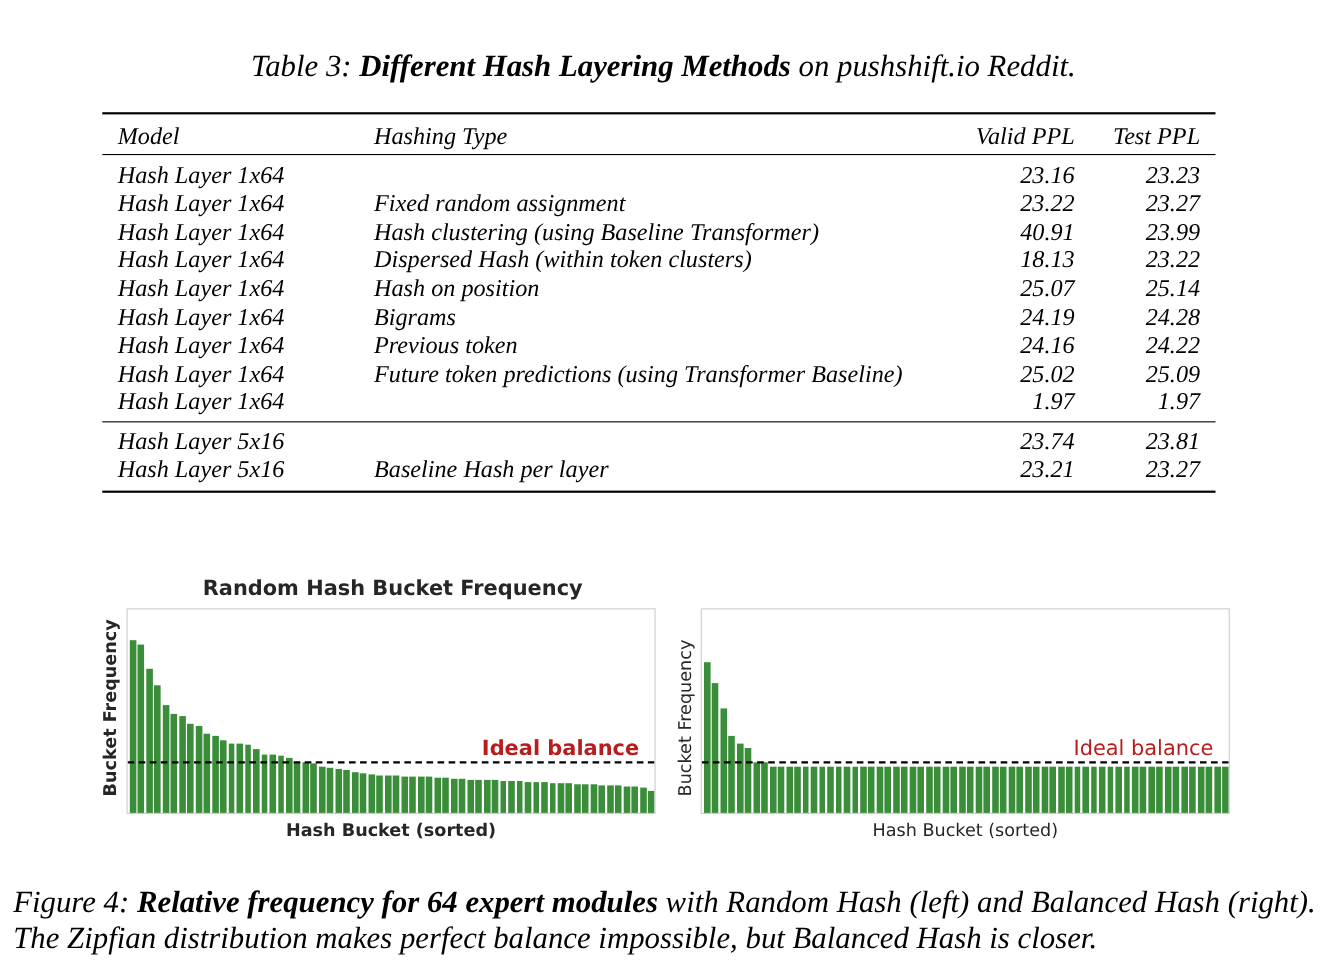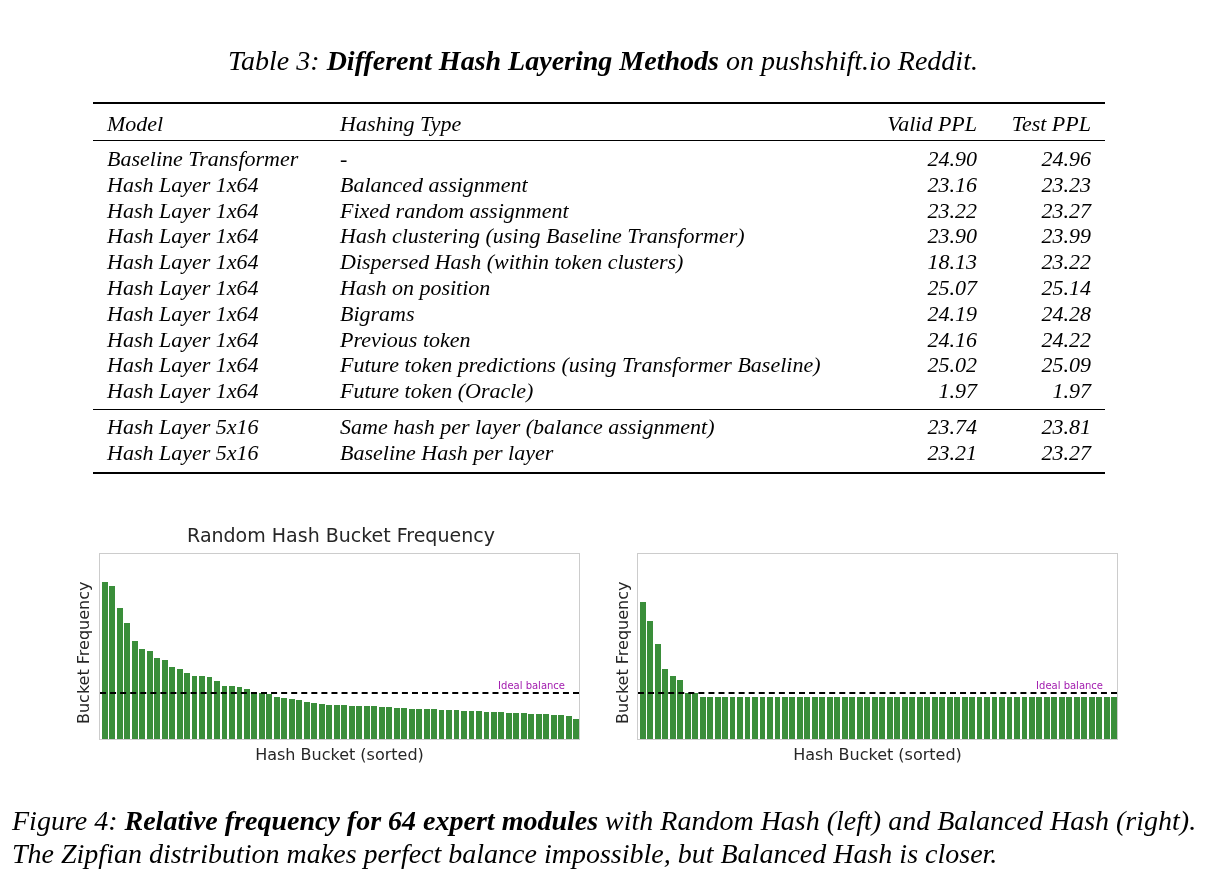--- a/index.html
+++ b/index.html
@@ -19,21 +19,21 @@
     .c-valid { position:absolute; right:128px; text-align:right; }
     .c-test { position:absolute; right:14px; text-align:right; }
     .thead-row { height:36px; line-height:40px; }
 
     .chart { position:absolute; top:520px; width:560px; height:250px; }
     .chart-title { position:absolute; top:4px; left:0; width:100%; text-align:center; font-size:19px; color:#262626; }
     .plot-frame { position:absolute; top:33px; height:187px; border:1px solid #cccccc; box-sizing:border-box; background:#fff; overflow:hidden; }
     .bars { position:absolute; left:1px; right:1px; bottom:0; top:0; }
     .bar { position:absolute; bottom:0; background:#3a8e3a; }
     .ideal-line { position:absolute; left:0; right:0; height:0; border-top:2.5px dashed #000; }
-    .ideal-label { position:absolute; font-size:10px; color:#a21caf; }
+    .ideal-label { position:absolute; font-size:19px; color:#b91c1c; }
     .ylabel { position:absolute; font-size:16px; color:#262626; transform:rotate(-90deg); transform-origin:left top; white-space:nowrap; }
     .xlabel { position:absolute; top:225px; font-size:16px; color:#262626; text-align:center; }
 
     #figure-caption { position:absolute; left:12px; top:804px; width:1190px; font-size:28px; line-height:33px; }
   </style>
 </head>
 <body>
 
 <div id="table-caption" class="serif">
   <span>Table 3:</span>
@@ -45,41 +45,34 @@
   <div class="rule-thick"></div>
   <div class="trow thead-row">
     <span class="c-model">Model</span>
     <span class="c-type">Hashing Type</span>
     <span class="c-valid">Valid PPL</span>
     <span class="c-test">Test PPL</span>
   </div>
   <div class="rule-thin" style="margin-bottom:5px;"></div>
   <div id="group1">
       <div class="trow">
-        <span class="c-model">Baseline Transformer</span>
-        <span class="c-type">-</span>
-        <span class="c-valid">24.90</span>
-        <span class="c-test">24.96</span>
-      </div>
-      <div class="trow">
-        <span class="c-model">Hash Layer 1x64</span>
-        <span class="c-type">Balanced assignment</span>
+        <span class="c-model">Hash Layer 1x64</span>
         <span class="c-valid">23.16</span>
         <span class="c-test">23.23</span>
       </div>
       <div class="trow">
         <span class="c-model">Hash Layer 1x64</span>
         <span class="c-type">Fixed random assignment</span>
         <span class="c-valid">23.22</span>
         <span class="c-test">23.27</span>
       </div>
       <div class="trow">
         <span class="c-model">Hash Layer 1x64</span>
         <span class="c-type">Hash clustering (using Baseline Transformer)</span>
-        <span class="c-valid">23.90</span>
+        <span class="c-valid">40.91</span>
         <span class="c-test">23.99</span>
       </div>
       <div class="trow">
         <span class="c-model">Hash Layer 1x64</span>
         <span class="c-type">Dispersed Hash (within token clusters)</span>
         <span class="c-valid">18.13</span>
         <span class="c-test">23.22</span>
       </div>
       <div class="trow">
         <span class="c-model">Hash Layer 1x64</span>
@@ -100,44 +93,42 @@
         <span class="c-test">24.22</span>
       </div>
       <div class="trow">
         <span class="c-model">Hash Layer 1x64</span>
         <span class="c-type">Future token predictions (using Transformer Baseline)</span>
         <span class="c-valid">25.02</span>
         <span class="c-test">25.09</span>
       </div>
       <div class="trow">
         <span class="c-model">Hash Layer 1x64</span>
-        <span class="c-type">Future token (Oracle)</span>
         <span class="c-valid">1.97</span>
         <span class="c-test">1.97</span>
       </div>
     </div>
   <div class="rule-thin" style="margin-top:5px;margin-bottom:4px;"></div>
   <div id="group2">
       <div class="trow">
         <span class="c-model">Hash Layer 5x16</span>
-        <span class="c-type">Same hash per layer (balance assignment)</span>
         <span class="c-valid">23.74</span>
         <span class="c-test">23.81</span>
       </div>
       <div class="trow">
         <span class="c-model">Hash Layer 5x16</span>
         <span class="c-type">Baseline Hash per layer</span>
         <span class="c-valid">23.21</span>
         <span class="c-test">23.27</span>
       </div>
     </div>
   <div class="rule-thick" style="margin-top:6px;"></div>
 </div>
 
-<div class="chart sans" id="chart0" style="left:56px;">
+<div class="chart sans" id="chart0" style="left:72px;font-weight:bold;">
   <div class="chart-title" style="left:0;width:570px;">Random Hash Bucket Frequency</div>
   <div class="ylabel" style="left:18px;top:204px;">Bucket Frequency</div>
   <div class="plot-frame" style="left:43px;width:481px;">
     <div class="bars">
         <div class="bar" style="left: 0.8px; width: 5.88px; height: 156.9px; background: rgb(58, 142, 58);"></div>
         <div class="bar" style="left: 8.28px; width: 5.88px; height: 153.2px; background: rgb(58, 142, 58);"></div>
         <div class="bar" style="left: 15.77px; width: 5.88px; height: 131.1px; background: rgb(58, 142, 58);"></div>
         <div class="bar" style="left: 23.25px; width: 5.88px; height: 115.9px; background: rgb(58, 142, 58);"></div>
         <div class="bar" style="left: 30.74px; width: 5.88px; height: 98px; background: rgb(58, 142, 58);"></div>
         <div class="bar" style="left: 38.22px; width: 5.88px; height: 90.2px; background: rgb(58, 142, 58);"></div>

